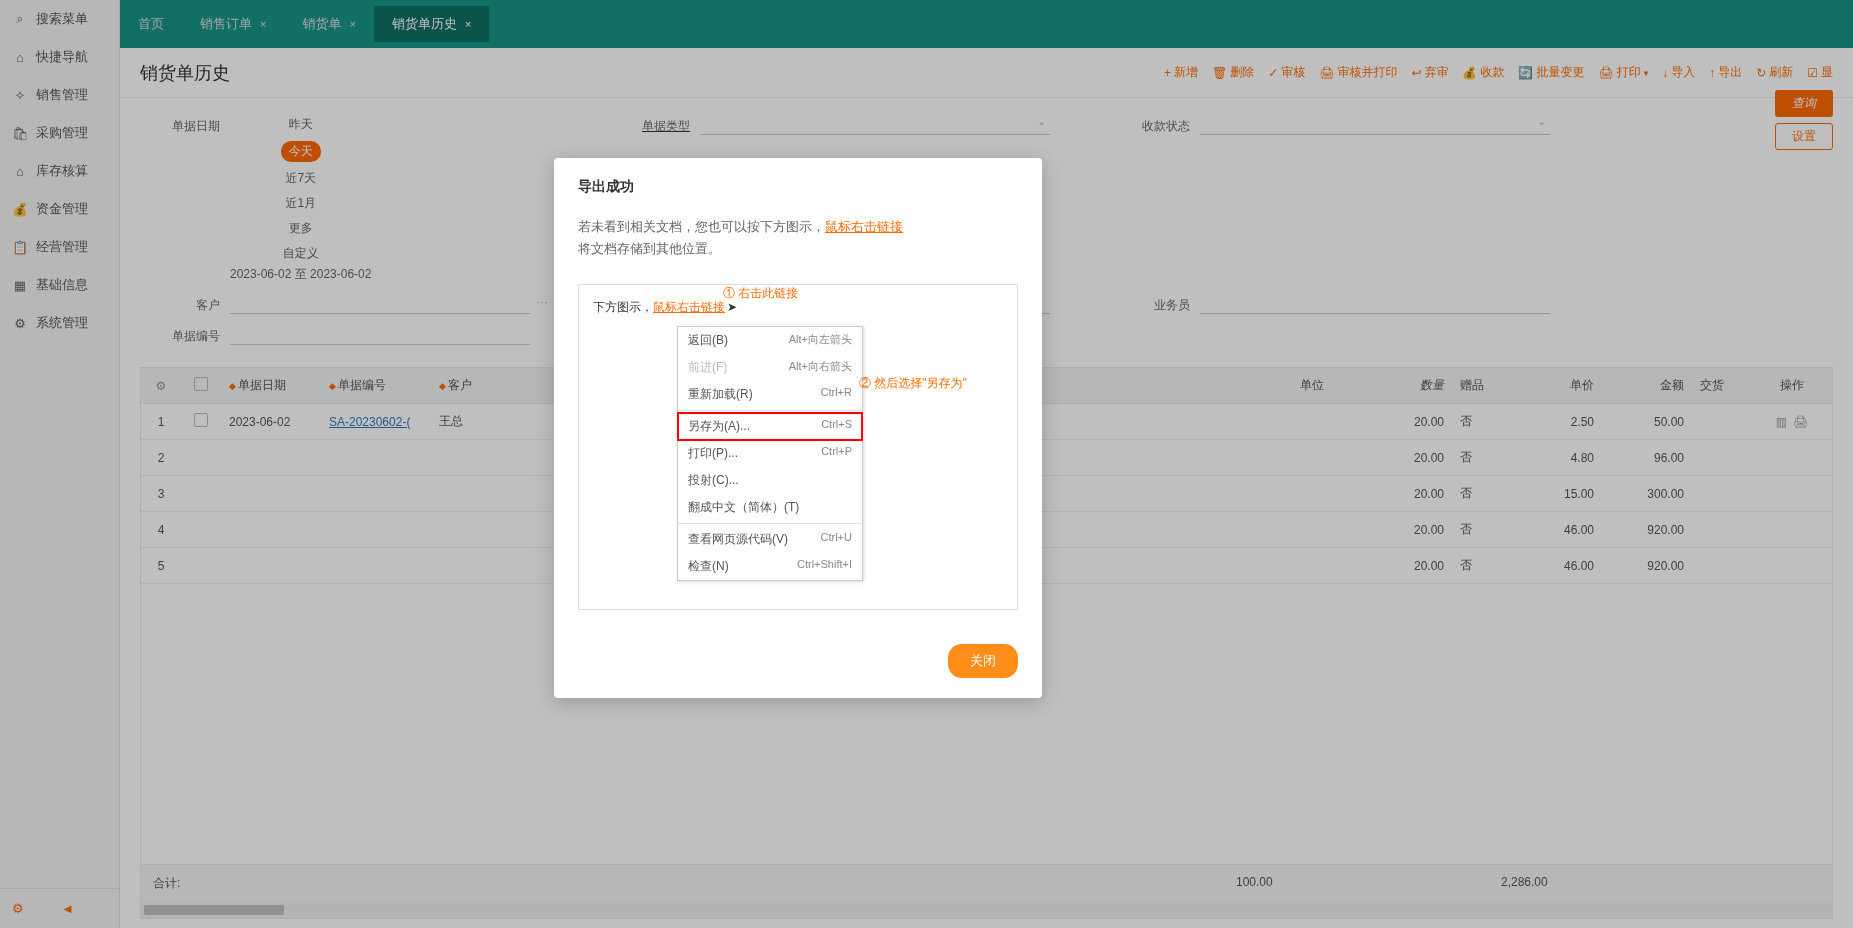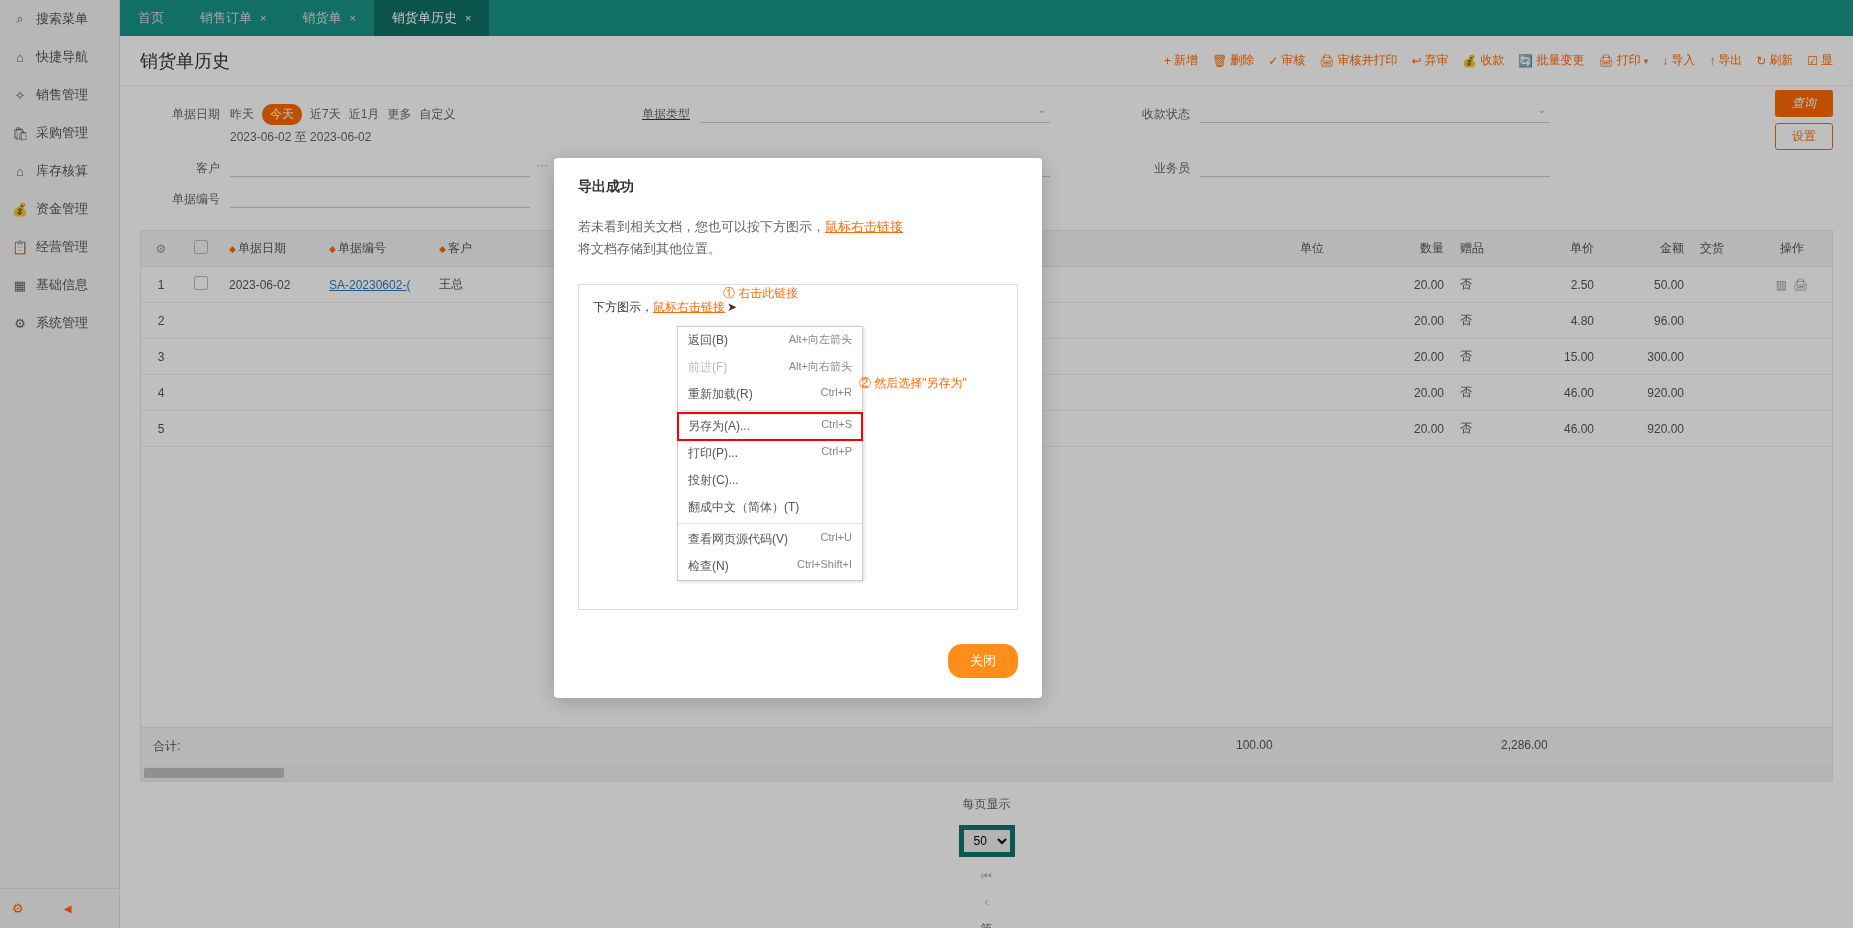--- a/index.html
+++ b/index.html
@@ -5,39 +5,39 @@
     * { margin: 0; padding: 0; box-sizing: border-box; }
     body { font-family: "Microsoft YaHei", Arial, sans-serif; font-size: 13px; color: #333; background: #f5f5f5; overflow: hidden; width: 1853px; height: 928px; position: relative; }
     
     
     .sidebar { width: 120px; height: 100vh; background: #f5f5f5; float: left; border-right: 1px solid #e0e0e0; }
     .sidebar-item { height: 38px; display: flex; align-items: center; padding: 0 12px; cursor: pointer; color: #555; }
     .sidebar-icon { width: 16px; margin-right: 8px; text-align: center; color: #666; }
     .sidebar-footer { position: absolute; bottom: 0; left: 0; width: 120px; height: 40px; display: flex; align-items: center; padding: 0 12px; border-top: 1px solid #e0e0e0; gap: 40px; }
     
     
-    .top-tabs { height: 36px; background: #199588; display: flex; align-items: center; margin-left: 120px; }
+    .top-tabs { height: 48px; background: #199588; display: flex; align-items: center; margin-left: 120px; }
     .top-tab { height: 36px; padding: 0 18px; color: #ddd; display: flex; align-items: center; cursor: pointer; font-size: 13px; }
     .top-tab.active { background: #0f7065; color: #fff; }
     .tab-close { margin-left: 8px; font-size: 11px; }
     
     
     .content { margin-left: 120px; height: calc(100vh - 36px); background: #fff; }
     .content-header { height: 50px; display: flex; align-items: center; justify-content: space-between; padding: 0 20px; border-bottom: 1px solid #eee; }
     .page-title { font-size: 18px; color: #333; }
     .toolbar { display: flex; gap: 14px; }
     .toolbar-btn { color: #ff6a00; font-size: 12px; cursor: pointer; display: flex; align-items: center; gap: 3px; }
     .toolbar-icon { font-size: 12px; }
     
     
     .filter-area { padding: 18px 30px 10px; display: flex; flex-wrap: wrap; }
     .filter-row { display: flex; width: 100%; margin-bottom: 12px; }
     .filter-item { display: flex; align-items: flex-start; margin-right: 50px; }
     .filter-label { width: 70px; text-align: right; color: #666; padding-top: 2px; margin-right: 10px; font-size: 12px; }
-    .date-options { display: flex; gap: 8px; align-items: center; flex-wrap: wrap; }
+    .date-options { display: flex; gap: 8px; align-items: center; flex-wrap: wrap; flex-direction: column; }
     .date-opt { color: #666; cursor: pointer; font-size: 12px; }
     .date-opt.active { background: #ff6a00; color: #fff; padding: 2px 8px; border-radius: 10px; }
     .date-range { color: #666; font-size: 12px; margin-top: 4px; }
     .filter-input { border: none; border-bottom: 1px solid #ccc; width: 350px; font-size: 12px; outline: none; padding: 2px 0; }
     .filter-dropdown { position: relative; }
     .dropdown-arrow { position: absolute; right: 4px; top: 0; color: #aaa; font-size: 10px; }
     .filter-ellipsis { color: #aaa; font-size: 12px; cursor: pointer; }
     
     .filter-buttons { position: absolute; right: 20px; top: 90px; display: flex; flex-direction: column; gap: 6px; }
     .btn-primary { background: #ff6a00; color: #fff; border: none; padding: 5px 16px; border-radius: 3px; cursor: pointer; font-size: 12px; font-style: italic; }
@@ -278,21 +278,21 @@
   <div class="table-container">
     <table class="table">
       <thead>
         <tr>
           <th class="center-col" style="width:40px;"><span class="gear-icon">⚙</span></th>
           <th class="center-col" style="width:40px;"><span class="checkbox"></span></th>
           <th style="width:100px;"><span class="sort-ind">◆</span><span>单据日期</span></th>
           <th style="width:110px;"><span class="sort-ind">◆</span><span>单据编号</span></th>
           <th><span class="sort-ind">◆</span><span>客户</span></th>
           <th style="width:80px;"><span>单位</span></th>
-          <th class="num-col" style="width:80px;"><span>数量</span></th>
+          <th class="num-col" style="width:80px;font-style:italic;"><span>数量</span></th>
           <th style="width:60px;"><span>赠品</span></th>
           <th class="num-col" style="width:90px;"><span>单价</span></th>
           <th class="num-col" style="width:90px;"><span>金额</span></th>
           <th style="width:60px;"><span>交货</span></th>
           <th class="center-col" style="width:80px;"><span>操作</span></th>
         </tr>
       </thead>
       <tbody id="tbody">
           <tr>
     <td class="center-col">1</td>

